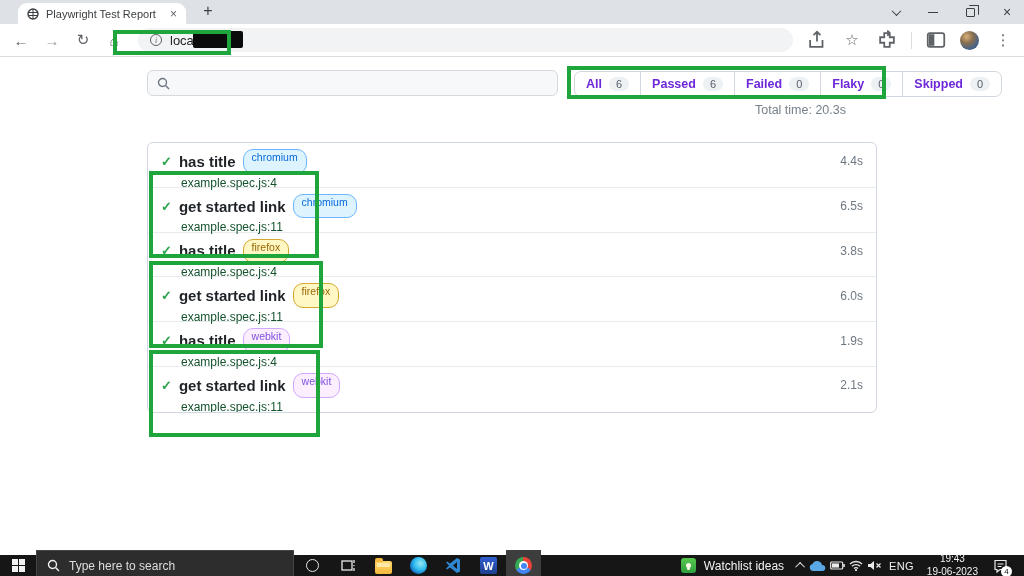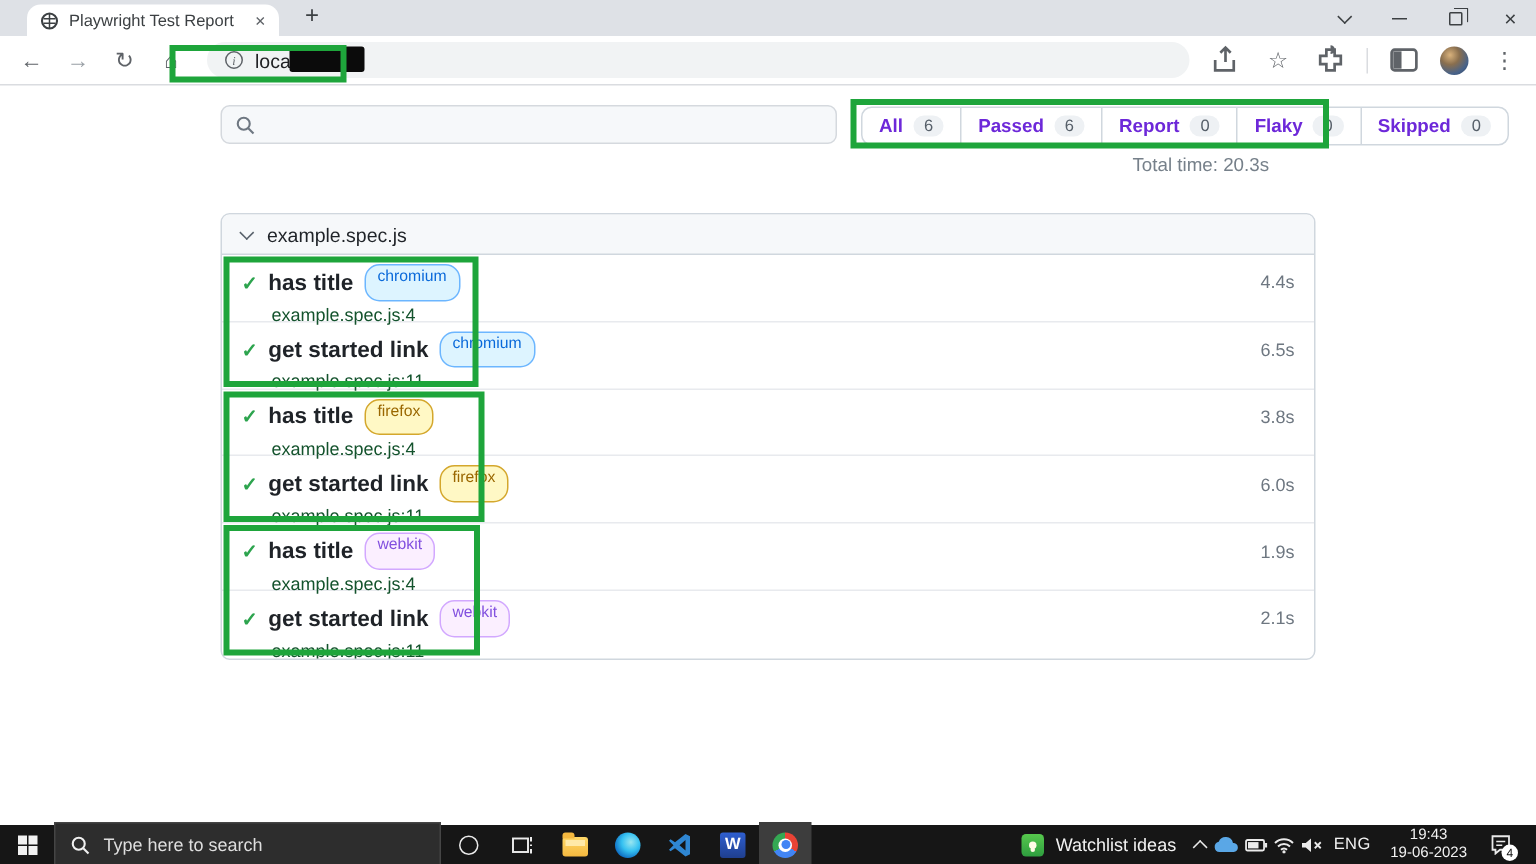--- a/index.html
+++ b/index.html
@@ -74,21 +74,21 @@
 
   
   .anno { position:absolute; border:4px solid #1ea53b; z-index:60; pointer-events:none; }
   .anno-url   { left:113px; top:30px; width:118px; height:25px; }
   .anno-filter{ left:567px; top:66px; width:319px; height:33px; }
   .anno-pair1 { left:149px; top:171px; width:170px; height:87px; }
   .anno-pair2 { left:149px; top:261px; width:174px; height:87px; }
   .anno-pair3 { left:149px; top:350px; width:171px; height:87px; }
 
   
-  .taskbar { position:absolute; bottom:0; left:0; width:1024px; height:26px; background:#161616;
+  .taskbar { position:absolute; bottom:0; left:0; width:1024px; height:21px; background:#161616;
              display:flex; align-items:center; color:#fff; }
   .start { width:36px; height:31px; display:flex; align-items:center; justify-content:center; }
   .winlogo { display:grid; grid-template-columns:6px 6px; grid-template-rows:6px 6px; gap:1px; }
   .winlogo span { background:#f2f2f2; }
   .tb-search { width:258px; height:31px; background:#2d2d2d; border:1px solid #454545; display:flex;
                align-items:center; gap:9px; padding:0 10px; }
   .tb-search-text { font-size:12px; color:#dedede; }
   .tb-btn { height:31px; display:flex; align-items:center; justify-content:center; position:relative; }
   .cortana { width:36px; }
   .cortana-ring { width:13px; height:13px; border:1.7px solid #eaeaea; border-radius:50%; }
@@ -189,40 +189,36 @@
   <div class="filters">
     <div class="seg">
       <span class="seg-label">All</span>
       <span class="seg-count">6</span>
     </div>
     <div class="seg">
       <span class="seg-label">Passed</span>
       <span class="seg-count">6</span>
     </div>
     <div class="seg">
-      <span class="seg-label">Report</span>
+      <span class="seg-label">Failed</span>
       <span class="seg-count">0</span>
     </div>
     <div class="seg">
       <span class="seg-label">Flaky</span>
       <span class="seg-count">0</span>
     </div>
     <div class="seg">
       <span class="seg-label">Skipped</span>
       <span class="seg-count">0</span>
     </div>
   </div>
 
   <div class="total-time">Total time: 20.3s</div>
 
   <div class="card">
-    <div class="card-header">
-      <span class="chev-down"></span>
-      <span class="file-name">example.spec.js</span>
-    </div>
     <div id="test-rows">
   <div class="test-row">
     <div class="row-main">
       <span class="check">✓</span>
       <span class="t-title">has title</span>
       <span class="badge" style="background: rgb(221, 244, 255); border-color: rgb(108, 182, 255); color: rgb(9, 105, 218);">chromium</span>
       <span class="duration">4.4s</span>
     </div>
     <div class="t-loc">example.spec.js:4</div>
   </div>

